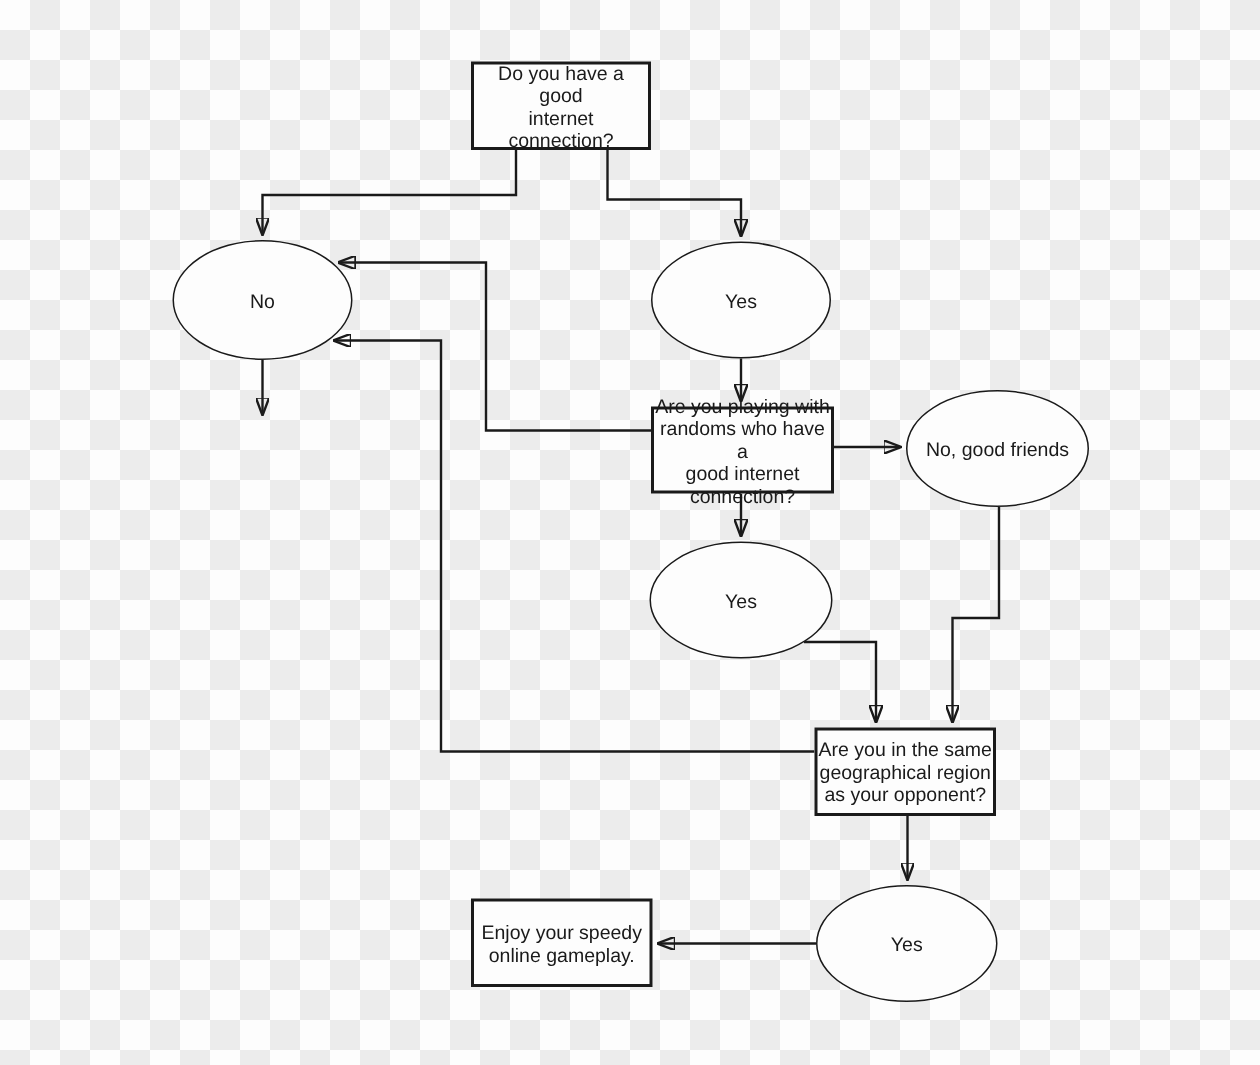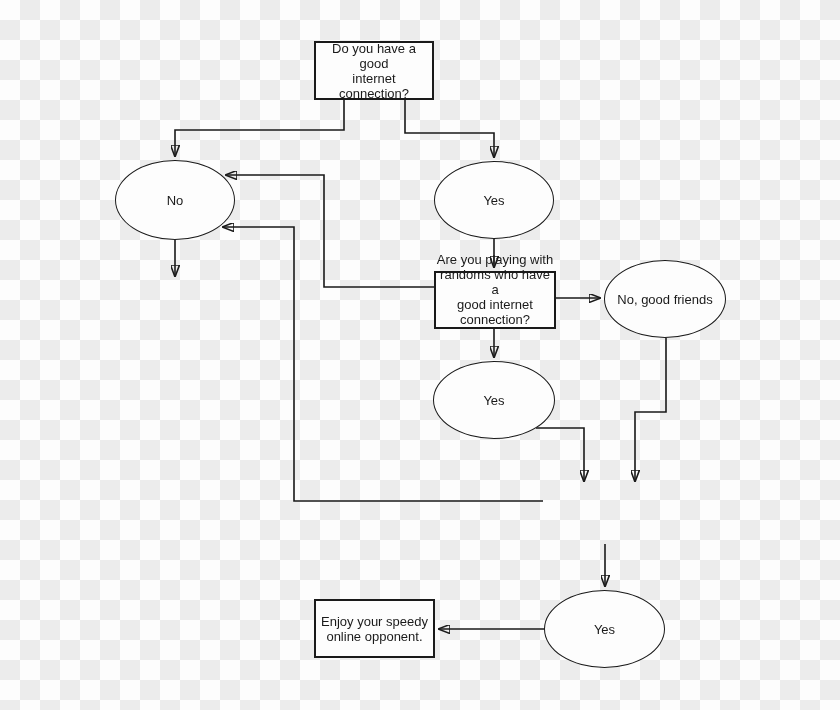--- a/index.html
+++ b/index.html
@@ -33,21 +33,21 @@
     font-size:13px;line-height:15px;
     white-space:pre-line;
   }
   .node.rect{border:2px solid var(--line);}
   .node.ellipse{border:1.5px solid var(--line);border-radius:50%;}
 
   #n-start  {left:314px;top:41px; width:120px;height:59px;}
   #n-no1    {left:115px;top:160px;width:120px;height:80px;}
   #n-yes1   {left:434px;top:161px;width:120px;height:78px;}
   #n-lag    {left:114px;top:280px;width:121px;height:59px;}
-  #n-randoms{left:434px;top:271px;width:122px;height:58px;align-items:flex-end;}
+  #n-randoms{left:434px;top:271px;width:122px;height:58px;}
   #n-friends{left:604px;top:260px;width:122px;height:78px;}
   #n-yes2   {left:433px;top:361px;width:122px;height:78px;}
   #n-geo    {left:543px;top:485px;width:121px;height:59px;}
   #n-yes3   {left:544px;top:590px;width:121px;height:78px;}
   #n-enjoy  {left:314px;top:599px;width:121px;height:59px;}
 </style>
 </head>
 <body>
 
 <div class="stage">
@@ -94,23 +94,28 @@
   </div>
 
   <div class="node ellipse" id="n-friends">
     <span>No, good friends</span>
   </div>
 
   <div class="node ellipse" id="n-yes2">
     <span>Yes</span>
   </div>
 
+  <div class="node rect" id="n-geo">
+    <span>Are you in the same
+geographical region
+as your opponent?</span>
+  </div>
 
   <div class="node ellipse" id="n-yes3">
     <span>Yes</span>
   </div>
 
   <div class="node rect" id="n-enjoy">
     <span>Enjoy your speedy
-online opponent.</span>
+online gameplay.</span>
   </div>
 
 </div>
 
 </body></html>

